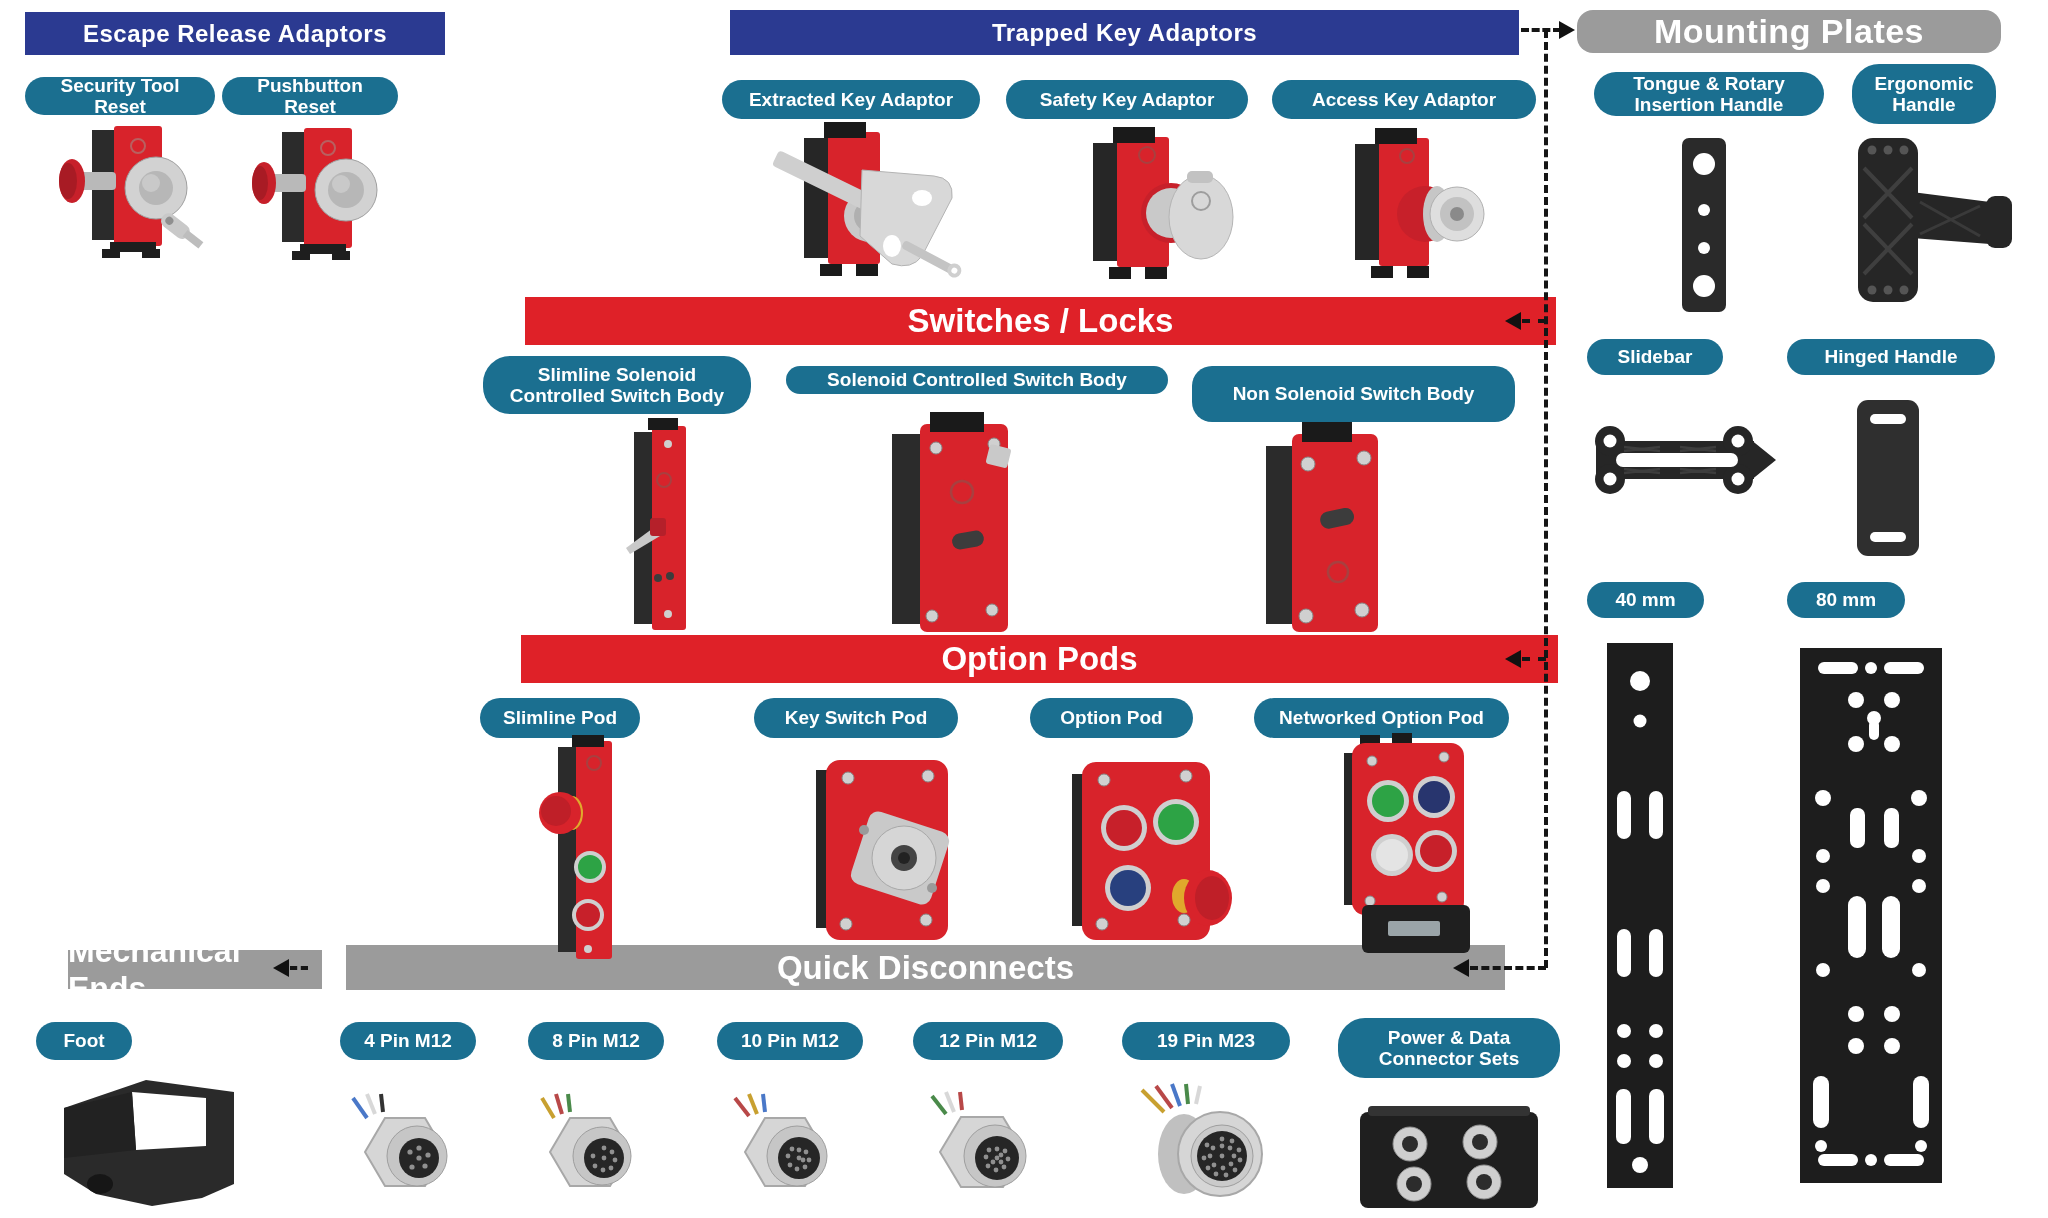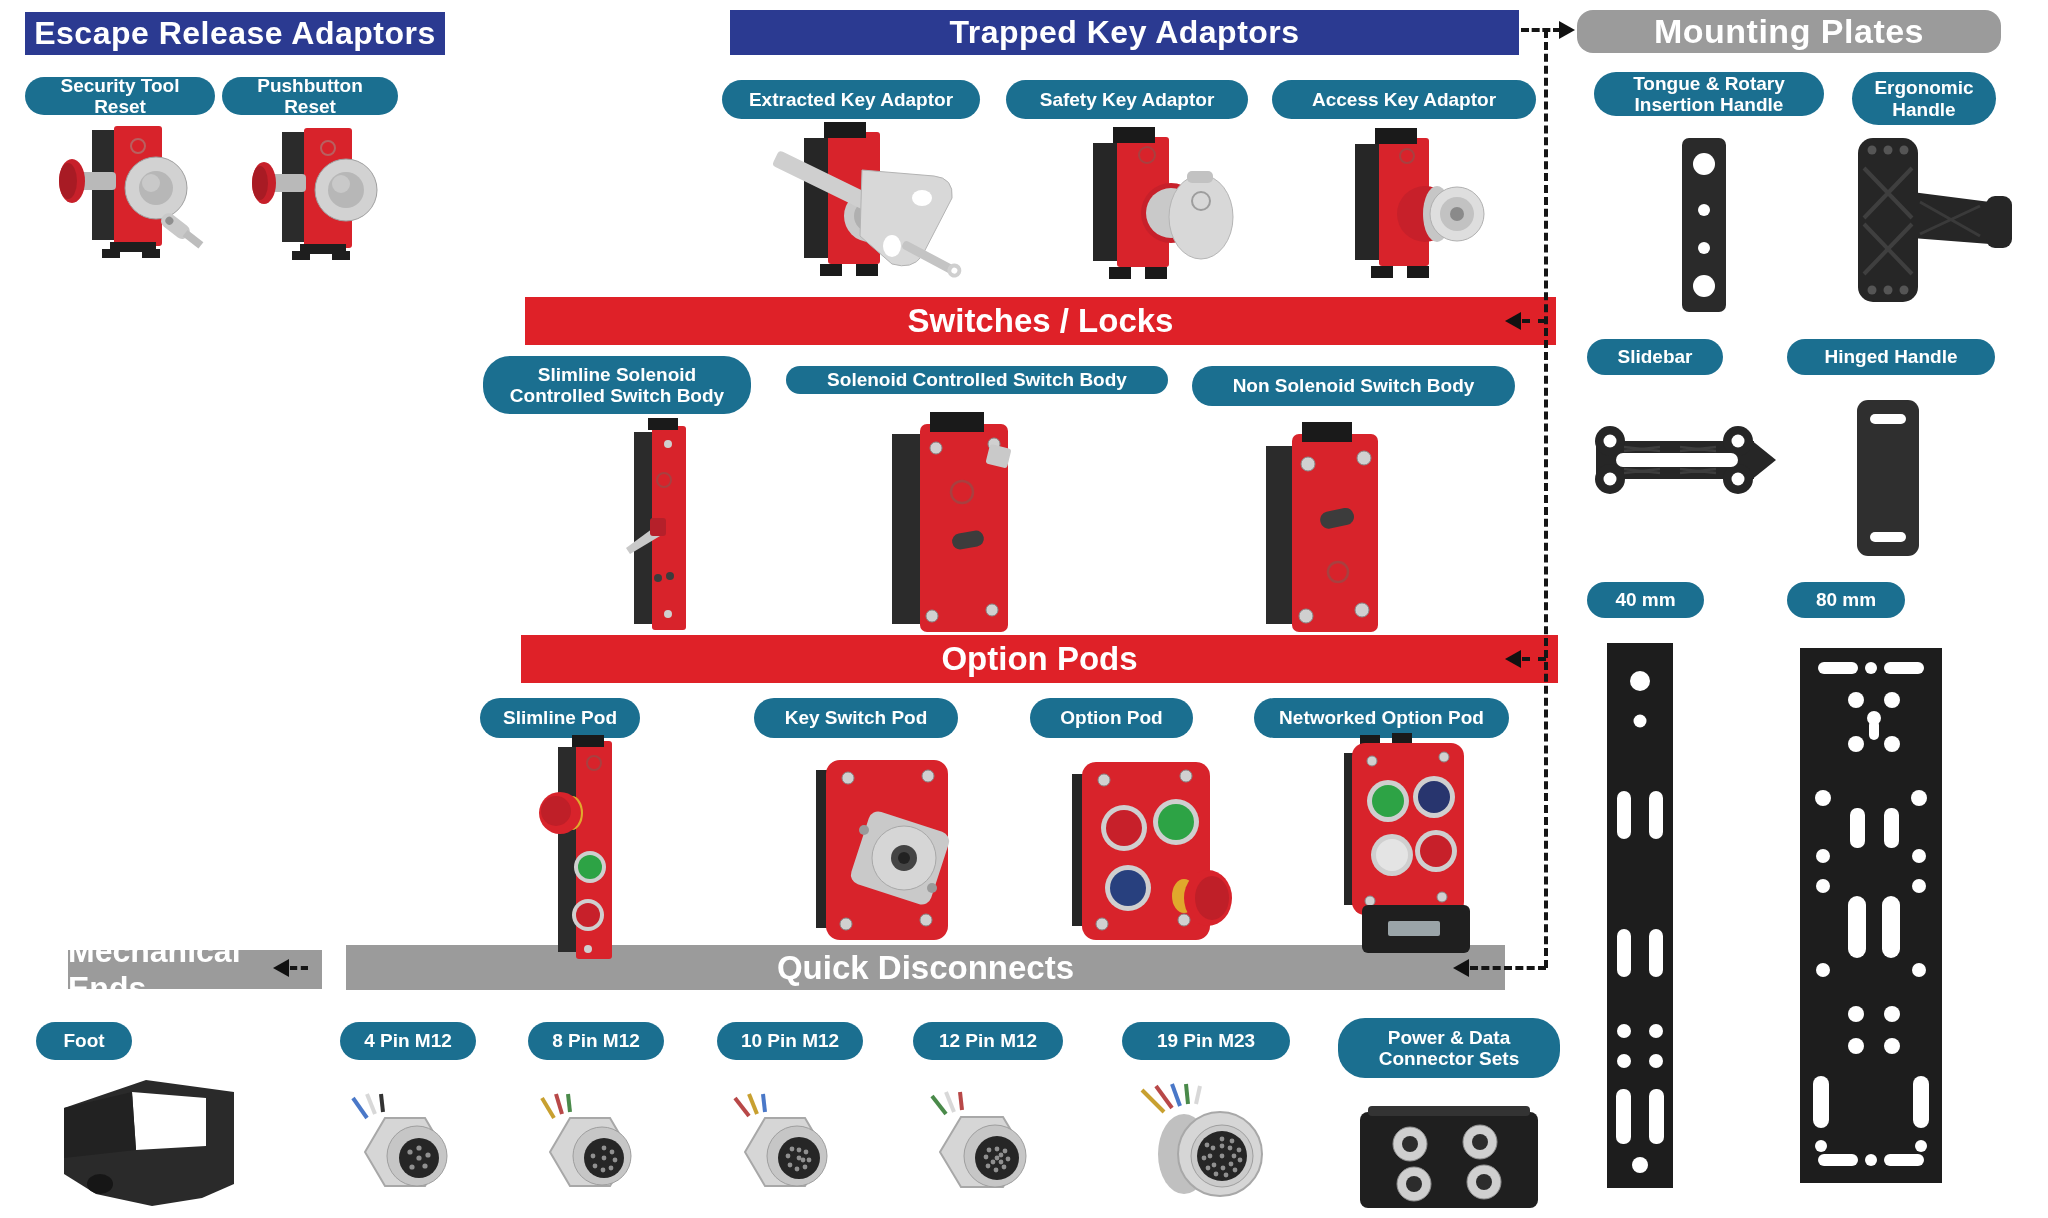--- a/index.html
+++ b/index.html
@@ -1,19 +1,19 @@
 <!DOCTYPE html>
 <html><head>
 <meta charset="utf-8">
 <style>
   html,body{margin:0;padding:0;background:#fff;}
   .canvas{position:relative;width:2048px;height:1218px;background:#ffffff;overflow:hidden;
           font-family:"Liberation Sans",sans-serif;}
   .hdr{position:absolute;display:flex;align-items:center;justify-content:center;
-       color:#fff;font-weight:bold;font-size:32px;letter-spacing:.5px;}
+       color:#fff;font-weight:bold;font-size:24px;letter-spacing:.5px;}
   .hdr.navy{background:#2b3a91;}
   .hdr.gray{background:#9b9b9b;}
   .bar{position:absolute;display:flex;align-items:center;justify-content:center;
        color:#fff;font-weight:bold;font-size:33px;margin-left:38px;}
   .bar.red{background:#df2128;}
   .bar.gray{background:#9b9b9b;}
   .badge{position:absolute;display:flex;align-items:center;justify-content:center;
          background:#1b6f90;color:#fff;font-weight:bold;font-size:19px;text-align:center;
          border-radius:20px;line-height:1.12;white-space:pre-line;padding:0 8px;box-sizing:border-box;}
   .badge.two{border-radius:27px;}
@@ -63,39 +63,39 @@
   <div class="badge" style="left:25px;top:77px;width:190px;height:38px;">Security Tool Reset</div>
   <div class="badge" style="left:222px;top:77px;width:176px;height:38px;">Pushbutton Reset</div>
 
   <div class="badge" style="left:722px;top:80px;width:258px;height:39px;">Extracted Key Adaptor</div>
   <div class="badge" style="left:1006px;top:80px;width:242px;height:39px;">Safety Key Adaptor</div>
   <div class="badge" style="left:1272px;top:80px;width:264px;height:39px;">Access Key Adaptor</div>
 
   <div class="badge two" style="left:483px;top:356px;width:268px;height:58px;">Slimline Solenoid
 Controlled Switch Body</div>
   <div class="badge" style="left:786px;top:366px;width:382px;height:28px;">Solenoid Controlled Switch Body</div>
-  <div class="badge" style="left:1192px;top:366px;width:323px;height:40px;">Non Solenoid Switch Body</div>
+  <div class="badge" style="left:1192px;top:366px;width:323px;height:56px;">Non Solenoid Switch Body</div>
 
   <div class="badge" style="left:480px;top:698px;width:160px;height:40px;">Slimline Pod</div>
   <div class="badge" style="left:754px;top:698px;width:204px;height:40px;">Key Switch Pod</div>
   <div class="badge" style="left:1030px;top:698px;width:163px;height:40px;">Option Pod</div>
   <div class="badge" style="left:1254px;top:698px;width:255px;height:40px;">Networked Option Pod</div>
 
   <div class="badge" style="left:36px;top:1022px;width:96px;height:38px;">Foot</div>
   <div class="badge" style="left:340px;top:1022px;width:136px;height:38px;">4 Pin M12</div>
   <div class="badge" style="left:528px;top:1022px;width:136px;height:38px;">8 Pin M12</div>
   <div class="badge" style="left:717px;top:1022px;width:146px;height:38px;">10 Pin M12</div>
   <div class="badge" style="left:913px;top:1022px;width:150px;height:38px;">12 Pin M12</div>
   <div class="badge" style="left:1122px;top:1022px;width:168px;height:38px;">19 Pin M23</div>
   <div class="badge two" style="left:1338px;top:1018px;width:222px;height:60px;">Power &amp; Data
 Connector Sets</div>
 
   <div class="badge two" style="left:1594px;top:72px;width:230px;height:44px;">Tongue &amp; Rotary
 Insertion Handle</div>
-  <div class="badge two" style="left:1852px;top:72px;width:144px;height:53px;">Ergonomic
+  <div class="badge two" style="left:1852px;top:64px;width:144px;height:60px;">Ergonomic
 Handle</div>
   <div class="badge" style="left:1587px;top:339px;width:136px;height:36px;">Slidebar</div>
   <div class="badge" style="left:1787px;top:339px;width:208px;height:36px;">Hinged Handle</div>
   <div class="badge" style="left:1587px;top:582px;width:117px;height:36px;">40 mm</div>
   <div class="badge" style="left:1787px;top:582px;width:118px;height:36px;">80 mm</div>
 
   <svg class="prod" style="left:50px;top:120px;" width="155" height="145" viewBox="0 0 155 145">
     <rect x="42" y="10" width="26" height="110" fill="#2b2b2b"></rect>
     <rect x="64" y="6" width="48" height="120" rx="3" fill="#d8232b"></rect>
     <rect x="60" y="122" width="46" height="10" fill="#1e1e1e"></rect>

